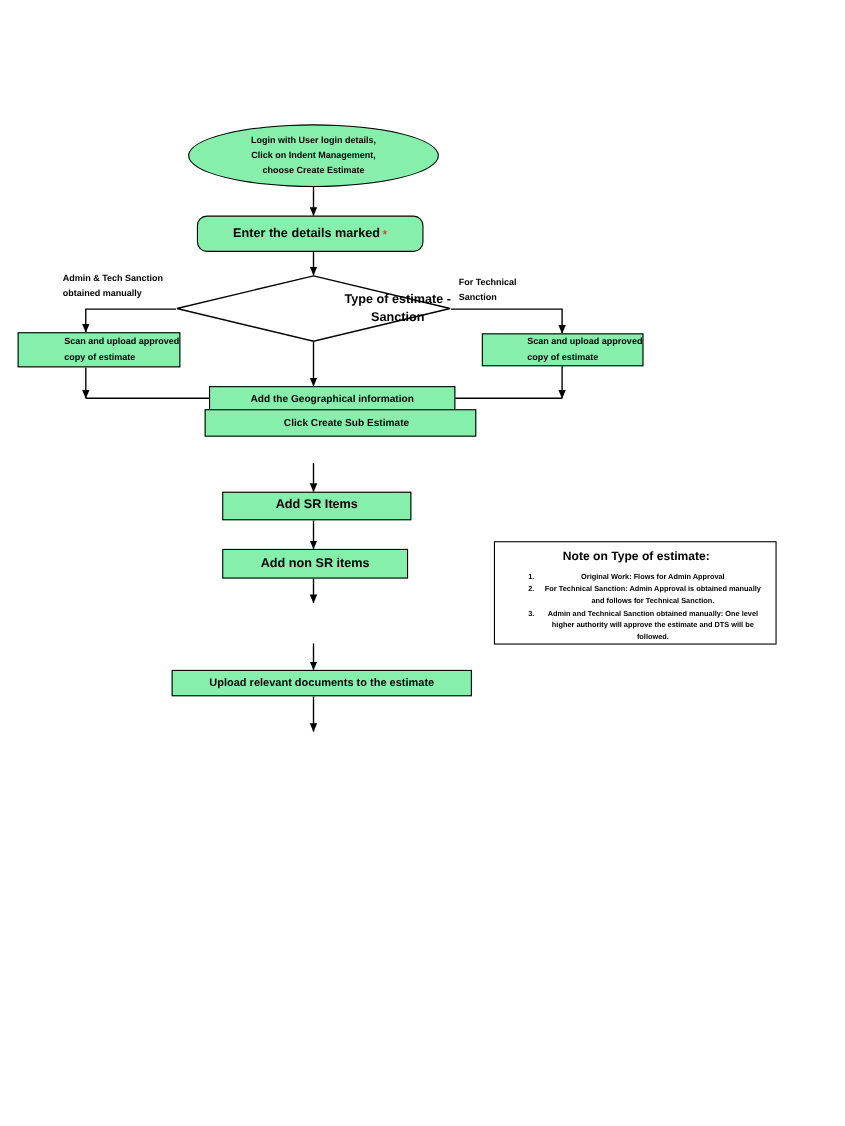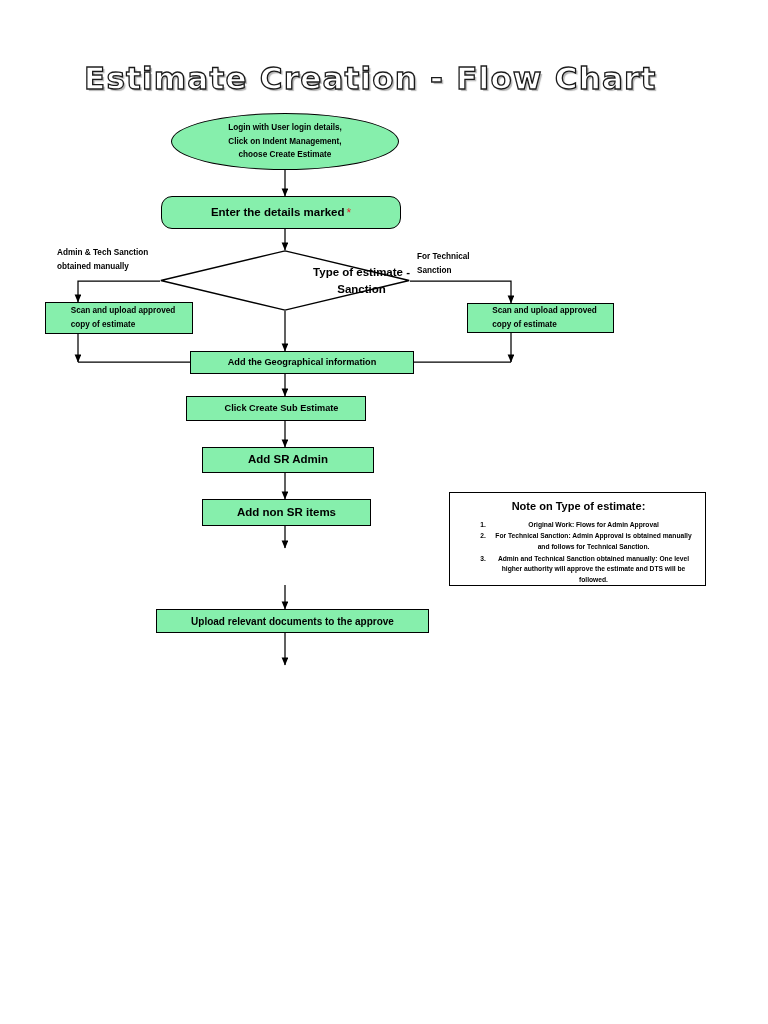--- a/index.html
+++ b/index.html
@@ -86,24 +86,23 @@
     font-weight: bold;
     line-height: 1.45;
   }
 
   .t-small  { font-size: 8.2px;  font-weight: bold; line-height: 1.65; }
   .t-med    { font-size: 9.2px;  font-weight: bold; line-height: 1.6; }
   .t-reg    { font-size: 10px;   font-weight: bold; line-height: 1.5; }
   .t-big    { font-size: 11.5px; font-weight: bold; line-height: 1.5; }
 
   .left-align {
-    justify-content: center;
+    justify-content: flex-end;
     text-align: left;
     padding-left: 8px;
-    margin-left: 29px;
   }
 
   .asterisk {
     color: #e8272c;
     font-size: 12px;
     vertical-align: super;
     line-height: 0;
     margin-left: 2px;
   }
 
@@ -193,31 +192,30 @@
       <line x1="285" y1="473" x2="285" y2="499" marker-end="url(#arw)"></line>
 
       <line x1="285" y1="526" x2="285" y2="548" marker-end="url(#arw)"></line>
 
       <line x1="285" y1="585" x2="285" y2="609" marker-end="url(#arw)"></line>
 
       <line x1="285" y1="633" x2="285" y2="665" marker-end="url(#arw)"></line>
     </g>
   </svg>
 
-  <div class="title">Estimate Creation - Flow Chart</div>
 
   <div class="node ellipse" style="left:171px; top:113px; width:228px; height:57px;">
     <div class="t-small">
       <div>Login with User login details,</div>
       <div>Click on Indent Management,</div>
       <div>choose Create Estimate</div>
     </div>
   </div>
 
-  <div class="node box round" style="left:161px; top:196px; width:240px; height:33px;border-radius:11px;">
+  <div class="node box round" style="left:179px; top:196px; width:206px; height:33px;">
     <span class="t-big">Enter the details marked</span>
       <span class="asterisk">*</span>
   </div>
 
   <div class="diamond-wrap" style="left:160px; top:250px; width:250px; height:61px;">
     <svg width="250" height="61" viewBox="0 0 250 61" xmlns="http://www.w3.org/2000/svg">
       <polygon points="125,0.8 249.2,30.5 125,60.2 0.8,30.5" fill="#ffffff" stroke="#000000" stroke-width="1.3"></polygon>
     </svg>
     <div class="diamond-label">
       <div>
@@ -243,35 +241,35 @@
     <div class="t-small">
       <div>Scan and upload approved</div>
       <div>copy of estimate</div>
     </div>
   </div>
 
   <div class="node box" style="left:190px; top:351px; width:224px; height:23px;">
     <span class="t-med">Add the Geographical information</span>
   </div>
 
-  <div class="node box" style="left:186px; top:396px; width:180px; height:25px;padding-left:11px;">
+  <div class="node box" style="left:186px; top:372px; width:247px; height:25px;padding-left:11px;">
     <span class="t-med">Click Create Sub Estimate</span>
   </div>
 
   <div class="node box" style="left:202px; top:447px; width:172px; height:26px;">
-    <span class="t-big">Add SR Admin</span>
+    <span class="t-big">Add SR Items</span>
   </div>
 
   <div class="node box" style="left:202px; top:499px; width:169px; height:27px;">
     <span class="t-big">Add non SR items</span>
   </div>
 
 
   <div class="node box" style="left:156px; top:609px; width:273px; height:24px;">
-    <span class="t-reg">Upload relevant documents to the approve</span>
+    <span class="t-reg">Upload relevant documents to the estimate</span>
   </div>
 
 
   <div class="note">
     <div class="note-title">Note on Type of estimate:</div>
     <ol class="note-list">
       <li>
         <span class="note-num">1.</span>
         <span class="note-txt">Original  Work: Flows for Admin Approval</span>
       </li>

